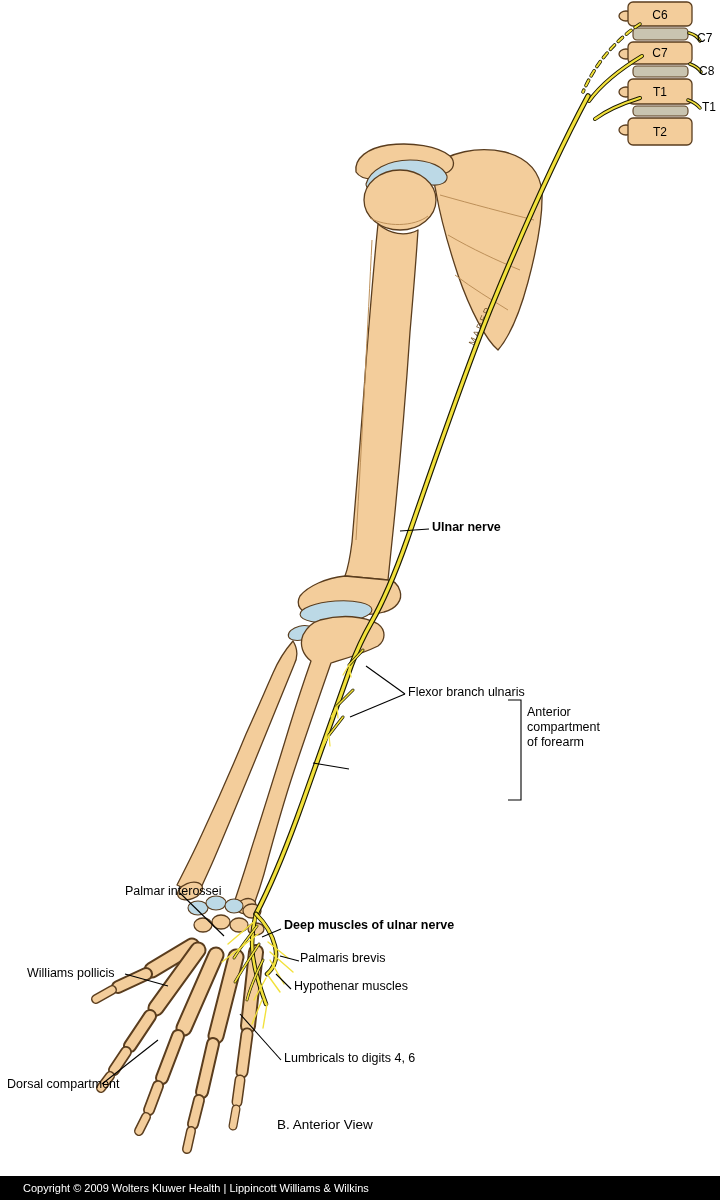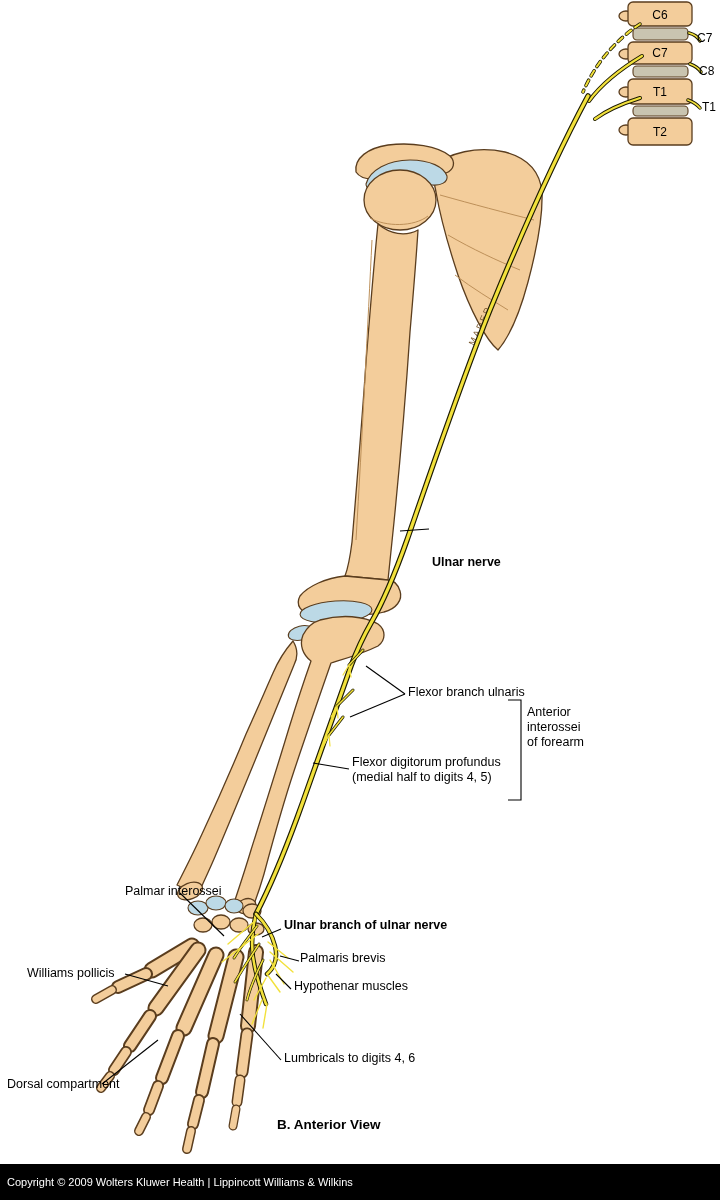--- a/index.html
+++ b/index.html
@@ -2,23 +2,23 @@
 <html style="--background: #ffffff; --bone: #f3cd9b; --bone-outline: #5a3d1e; --cartilage: #bcd9e6; --disc: #c9c4b0; --nerve: #f2e13c; --nerve-outline: #1c1a00; --label-text: #000000; --footer-bg: #000000; --footer-text: #ffffff;"><head>
 <meta charset="utf-8">
 <style>
   * { margin:0; padding:0; box-sizing:border-box; }
   html,body { background:#fff; font-family:"Liberation Sans", sans-serif; }
   .stage { position:relative; width:720px; height:1200px; background:var(--background,#fff); overflow:hidden; }
   svg.art { position:absolute; left:0; top:0; }
 
   .label { position:absolute; font-size:12.5px; color:var(--label-text,#000); white-space:pre-line; line-height:15px; }
   .label.bold { font-weight:bold; }
-  .caption { position:absolute; font-size:13.5px; font-weight:bold; color:#000; }
-  .footer { position:absolute; left:0; bottom:0; width:720px; height:36px; background:var(--footer-bg,#000);
-            color:var(--footer-text,#fff); font-size:11px; display:flex; align-items:center; padding-left:7px; }
+  .caption { position:absolute; font-size:13.5px; font-weight:normal; color:#000; }
+  .footer { position:absolute; left:0; bottom:0; width:720px; height:24px; background:var(--footer-bg,#000);
+            color:var(--footer-text,#fff); font-size:11px; display:flex; align-items:center; padding-left:23px; }
 
   .bone { fill:var(--bone); stroke:var(--bone-outline); stroke-width:1.3; stroke-linejoin:round; }
   .cart { fill:var(--cartilage); stroke:var(--bone-outline); stroke-width:1.1; }
   .disc { fill:var(--disc); stroke:var(--bone-outline); stroke-width:1.1; }
   .tex  { fill:none; stroke:#bd9059; stroke-width:1; }
   .co   { stroke:var(--bone-outline); stroke-linecap:round; }
   .ci   { stroke:var(--bone); stroke-linecap:round; }
   .nu   { fill:none; stroke:var(--nerve-outline); stroke-linecap:round; }
   .nv   { fill:none; stroke:var(--nerve); stroke-linecap:round; }
   .dash { stroke-dasharray:6 5; }
@@ -205,29 +205,27 @@
       <line class="leader" x1="281" y1="929" x2="262" y2="937"></line>
       <line class="leader" x1="299" y1="961" x2="280" y2="956"></line>
       <line class="leader" x1="291" y1="989" x2="276" y2="974"></line>
       <line class="leader" x1="125" y1="974" x2="168" y2="986"></line>
       <line class="leader" x1="281" y1="1060" x2="240" y2="1014"></line>
       <line class="leader" x1="102" y1="1084" x2="158" y2="1040"></line>
       <polyline class="leader" points="508,700 521,700 521,800 508,800"></polyline>
     </g>
   </svg>
 
-  <div class="label bold" style="left:432px; top:520px;margin-top:35px;">Ulnar nerve</div>
+  <div class="label bold" style="left:432px; top:520px;">Ulnar nerve</div>
   <div class="label" style="left:408px; top:685px;">Flexor branch ulnaris</div>
-  <div class="label" style="left:352px; top:755px;">Flexor digitorum profundus
-(medial half to digits 4, 5)</div>
   <div class="label" style="left:527px; top:705px;">Anterior
-interossei
+compartment
 of forearm</div>
   <div class="label" style="left:77px; top:884px;margin-left:48px;">Palmar interossei</div>
-  <div class="label bold" style="left:284px; top:918px;">Ulnar branch of ulnar nerve</div>
+  <div class="label bold" style="left:284px; top:918px;">Deep muscles of ulnar nerve</div>
   <div class="label" style="left:300px; top:951px;">Palmaris brevis</div>
   <div class="label" style="left:294px; top:979px;text-align:right;">Hypothenar muscles</div>
   <div class="label" style="left:27px; top:966px;">Williams pollicis</div>
   <div class="label" style="left:284px; top:1051px;">Lumbricals to digits 4, 6</div>
   <div class="label" style="left:7px; top:1077px;">Dorsal compartment</div>
 
   <div class="caption" style="left:277px; top:1117px;">B. Anterior View</div>
 
   <div class="footer">
     <span>Copyright © 2009 Wolters Kluwer Health | Lippincott Williams &amp; Wilkins</span>

